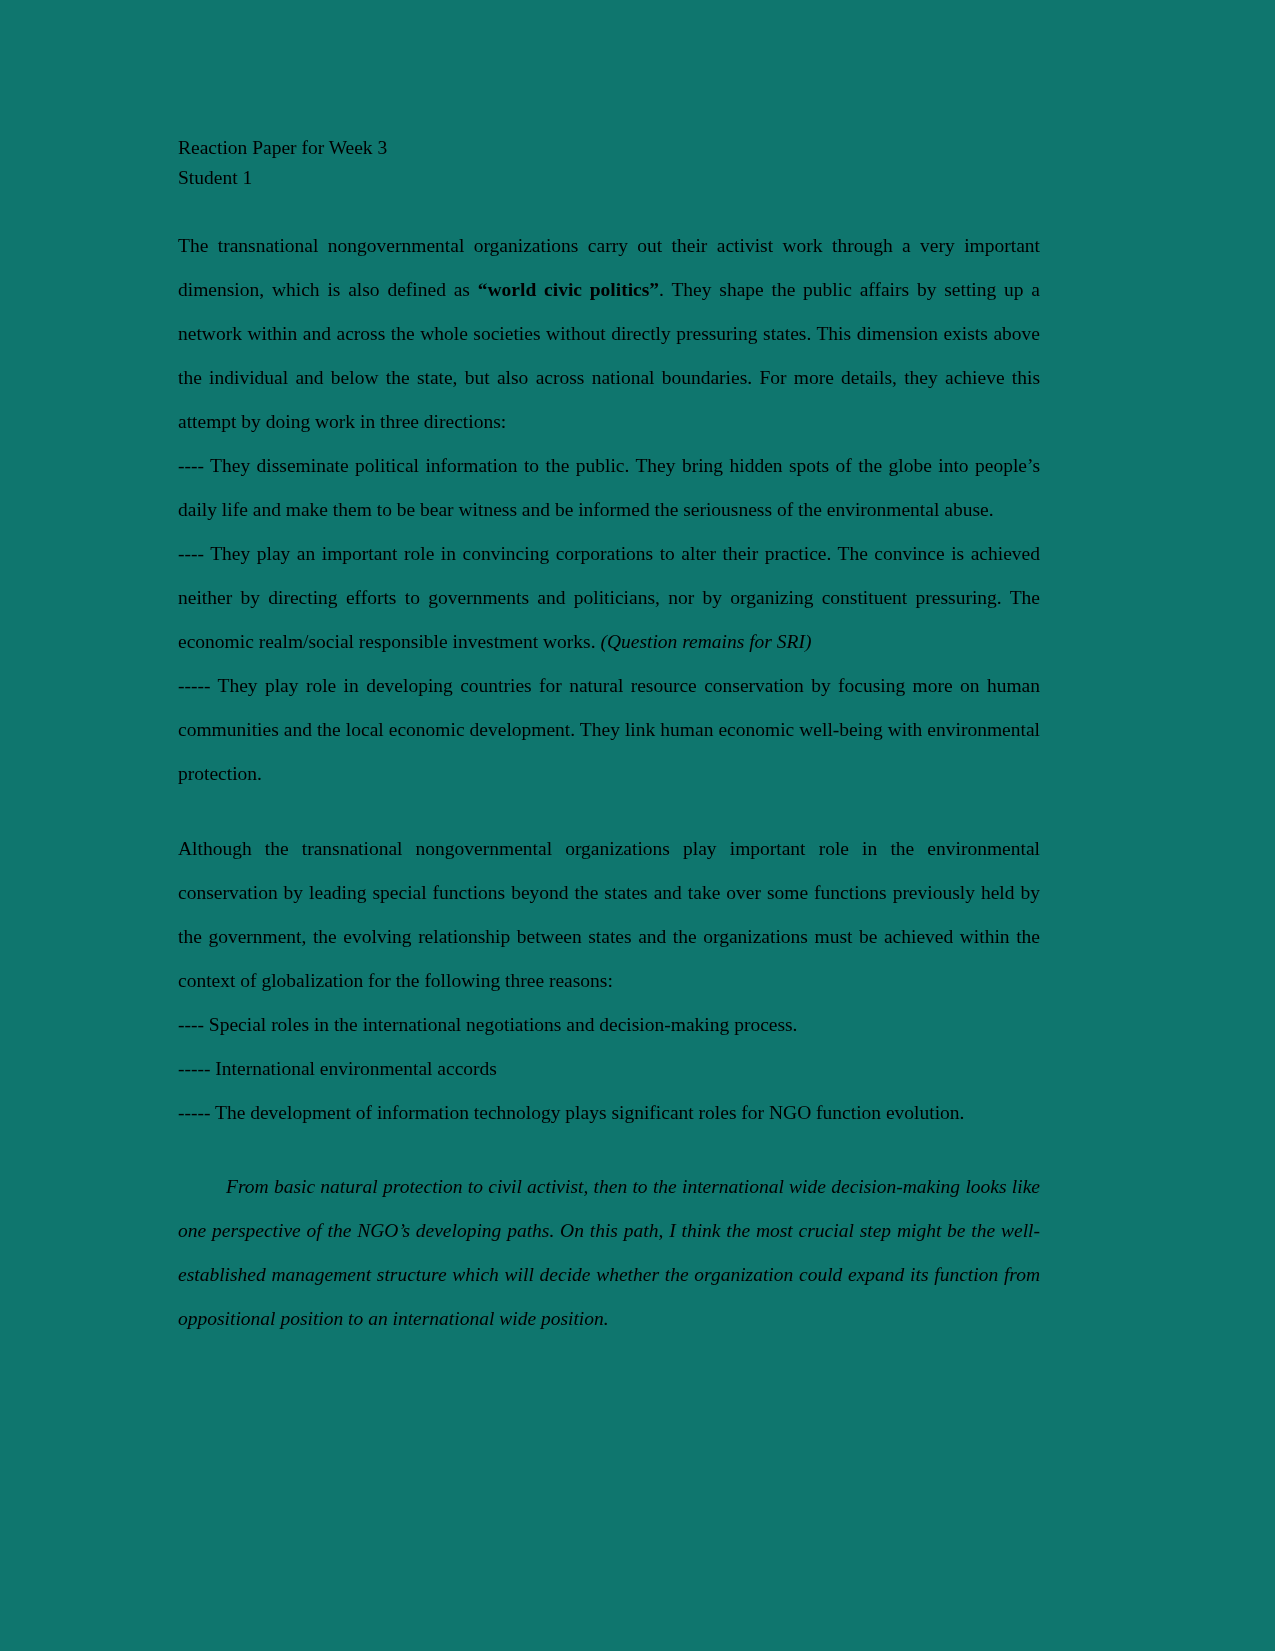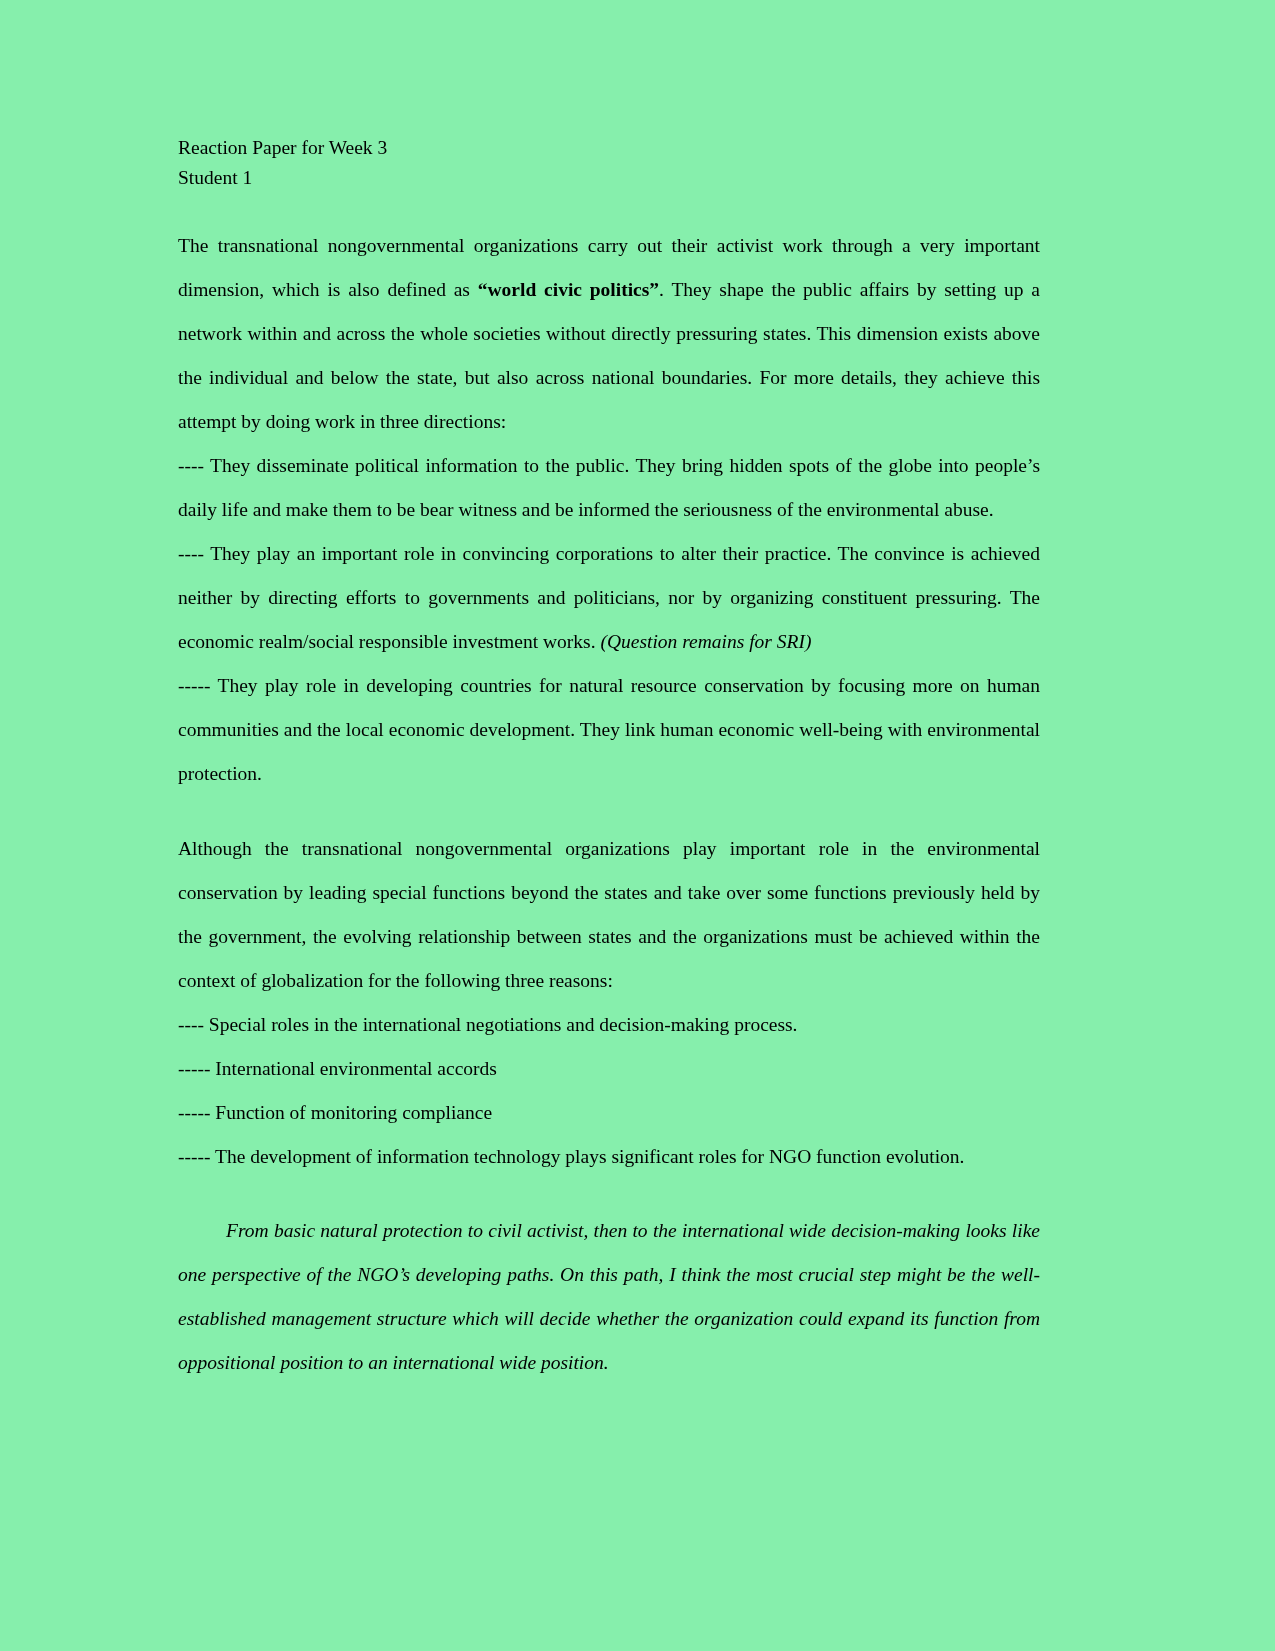--- a/index.html
+++ b/index.html
@@ -8,21 +8,21 @@
     background: #ffffff;
   }
   body {
     font-family: "Liberation Serif", "DejaVu Serif", serif;
     color: #000000;
   }
   .page {
     position: relative;
     width: 1275px;
     height: 1651px;
-    background: #86efac;
+    background: #0f766e;
     margin: 0 auto;
     overflow: hidden;
     box-sizing: border-box;
   }
   .content {
     position: absolute;
     left: 178px;
     top: 133px;
     width: 862px;
   }
@@ -74,21 +74,20 @@
     <div class="blank-line">&nbsp;</div>
 
     <p class="para">Although the transnational nongovernmental organizations play important role in the environmental conservation by leading special functions beyond the states and take over some functions previously held by the government, the evolving relationship between states and the organizations must be achieved within the context of globalization for the following three reasons:</p>
 
 
     <p class="para"><span>----</span><span> Special roles in the international negotiations and decision-making process.</span></p>
 
 
     <p class="para"><span>-----</span><span> International environmental accords</span></p>
 
-    <p class="para"><span>-----</span><span> Function of monitoring compliance</span></p>
 
     <p class="para"><span>-----</span><span> The development of information technology plays significant roles for NGO function evolution.</span></p>
 
     <div class="blank-line">&nbsp;</div>
 
     <p class="para indent">From basic natural protection to civil activist, then to the international wide decision-making looks like one perspective of the NGO’s developing paths. On this path, I think the most crucial step might be the well-established management structure which will decide whether the organization could expand its function from oppositional position to an international wide position.</p>
 
   </div>
 </div>
 

